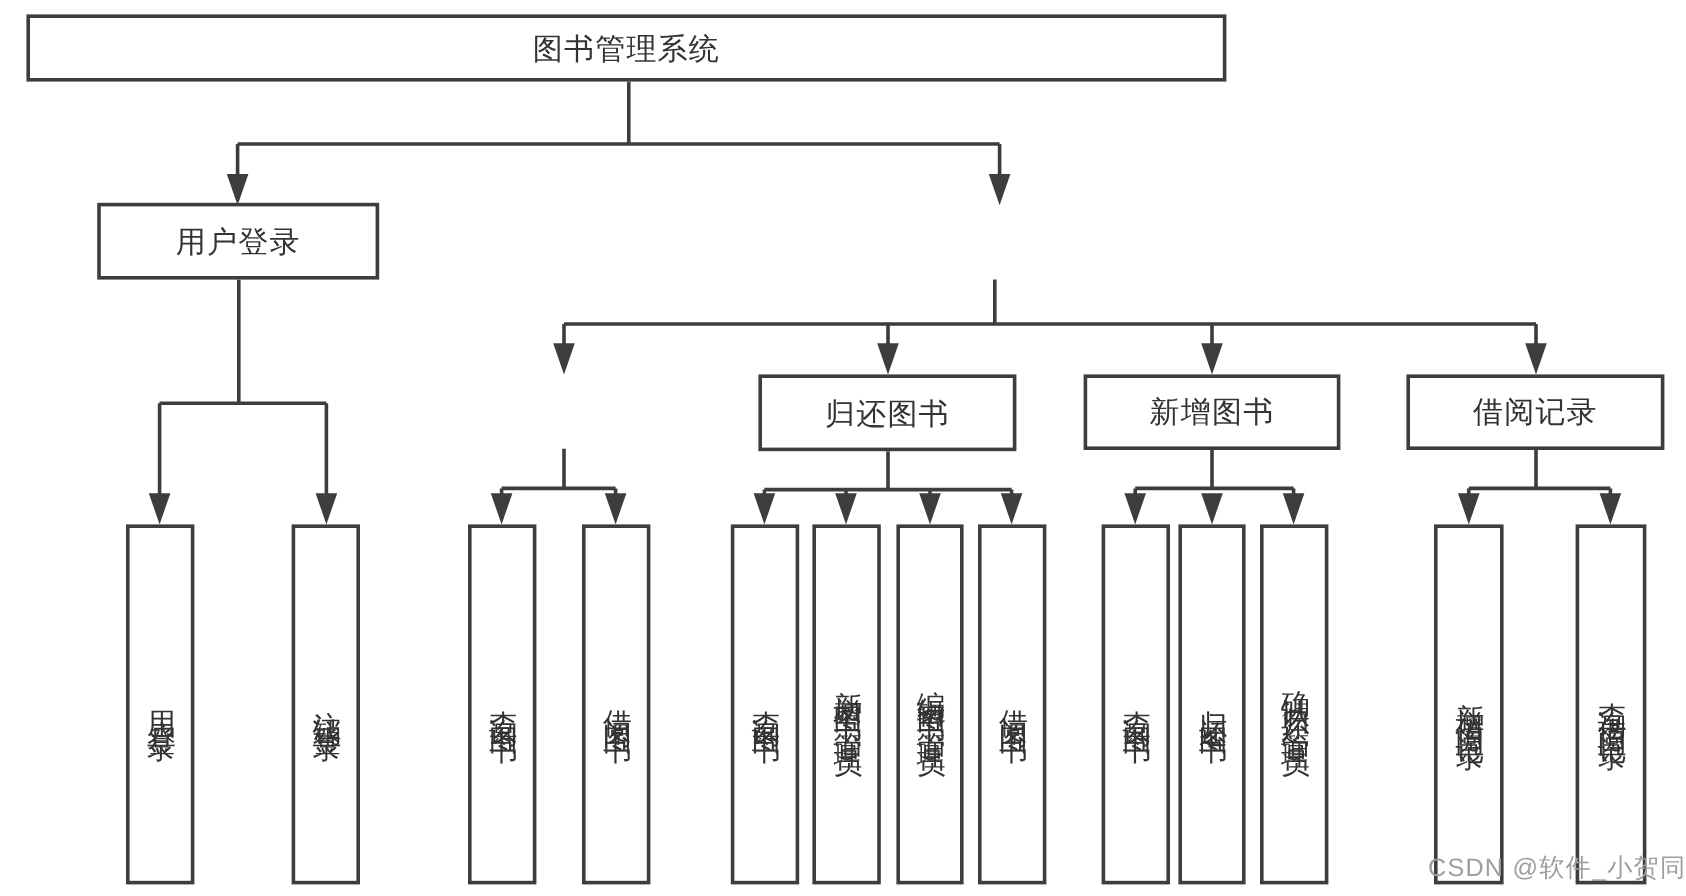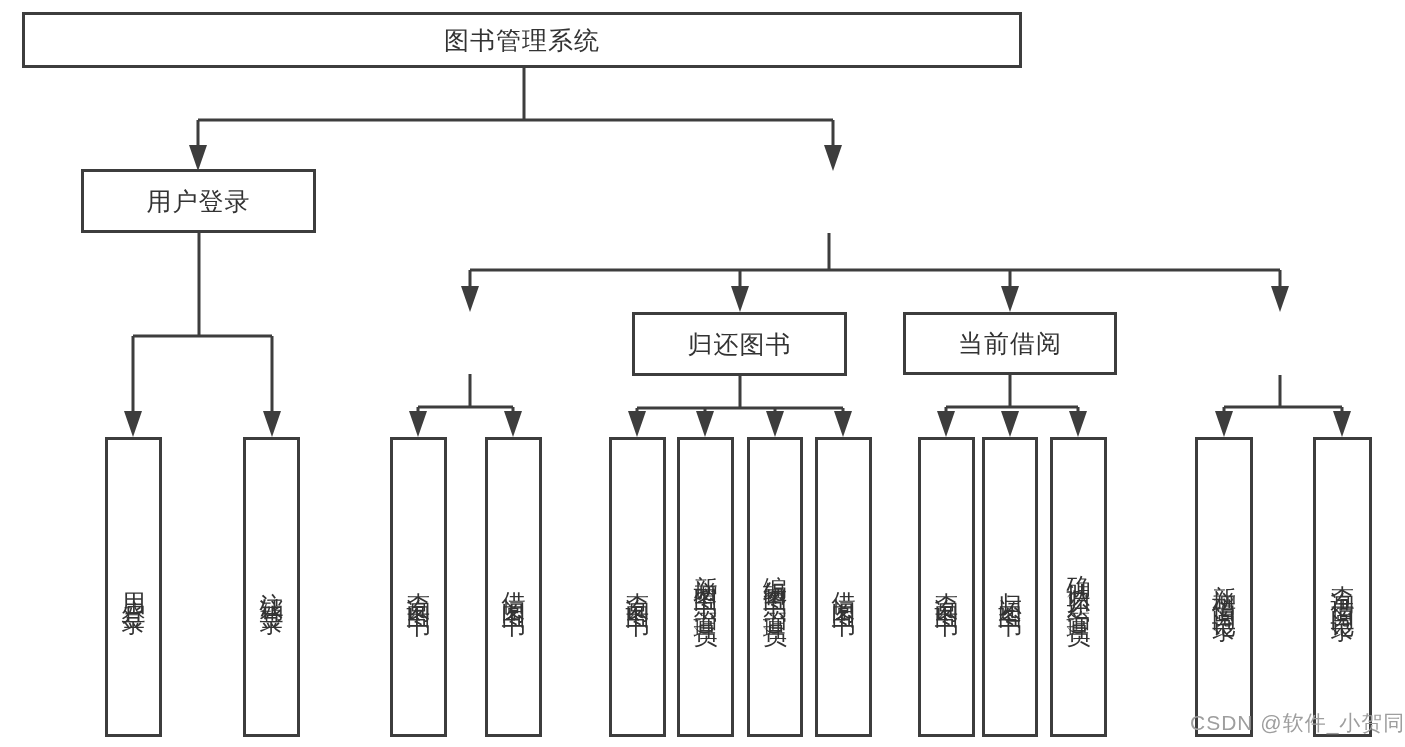--- a/index.html
+++ b/index.html
@@ -101,21 +101,24 @@
   </div>
 
   <div class="box h" style="left:81px;top:169px;width:235px;height:64px">
     <span>用户登录</span>
   </div>
 
   <div class="box h" style="left:632px;top:312px;width:215px;height:64px">
     <span>归还图书</span>
   </div>
   <div class="box h" style="left:903px;top:312px;width:214px;height:63px">
-    <span>当前借阅</span>
+    <span>新增图书</span>
+  </div>
+  <div class="box h" style="left:1172px;top:312px;width:215px;height:63px">
+    <span>借阅记录</span>
   </div>
 
   <div class="box v" style="left:105px;top:437px;width:57px;height:300px">
     <span>用户登录</span>
   </div>
   <div class="box v" style="left:243px;top:437px;width:57px;height:300px">
     <span>注销登录</span>
   </div>
   <div class="box v" style="left:390px;top:437px;width:57px;height:300px">
     <span>查询图书</span>

